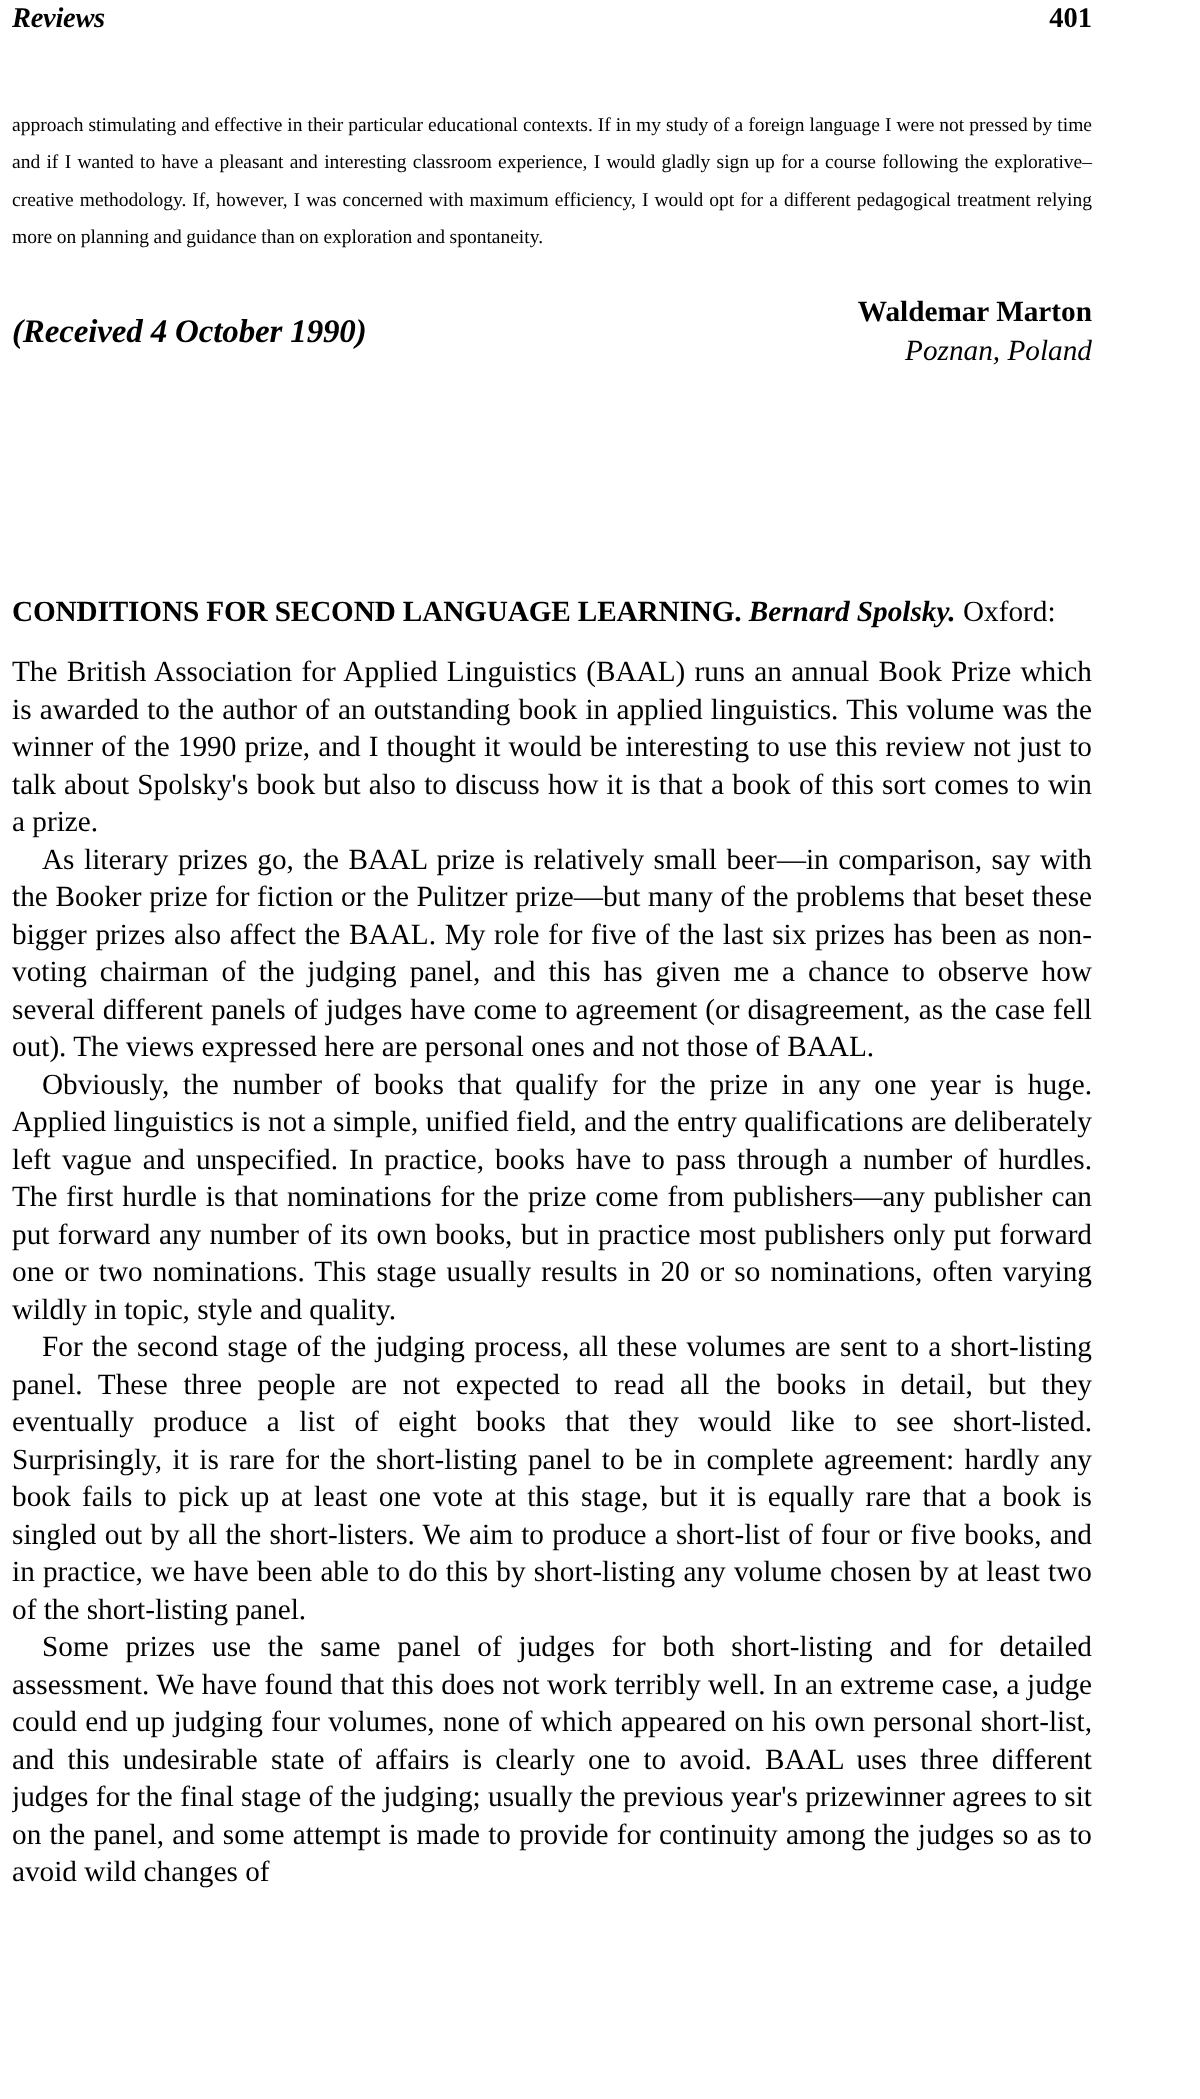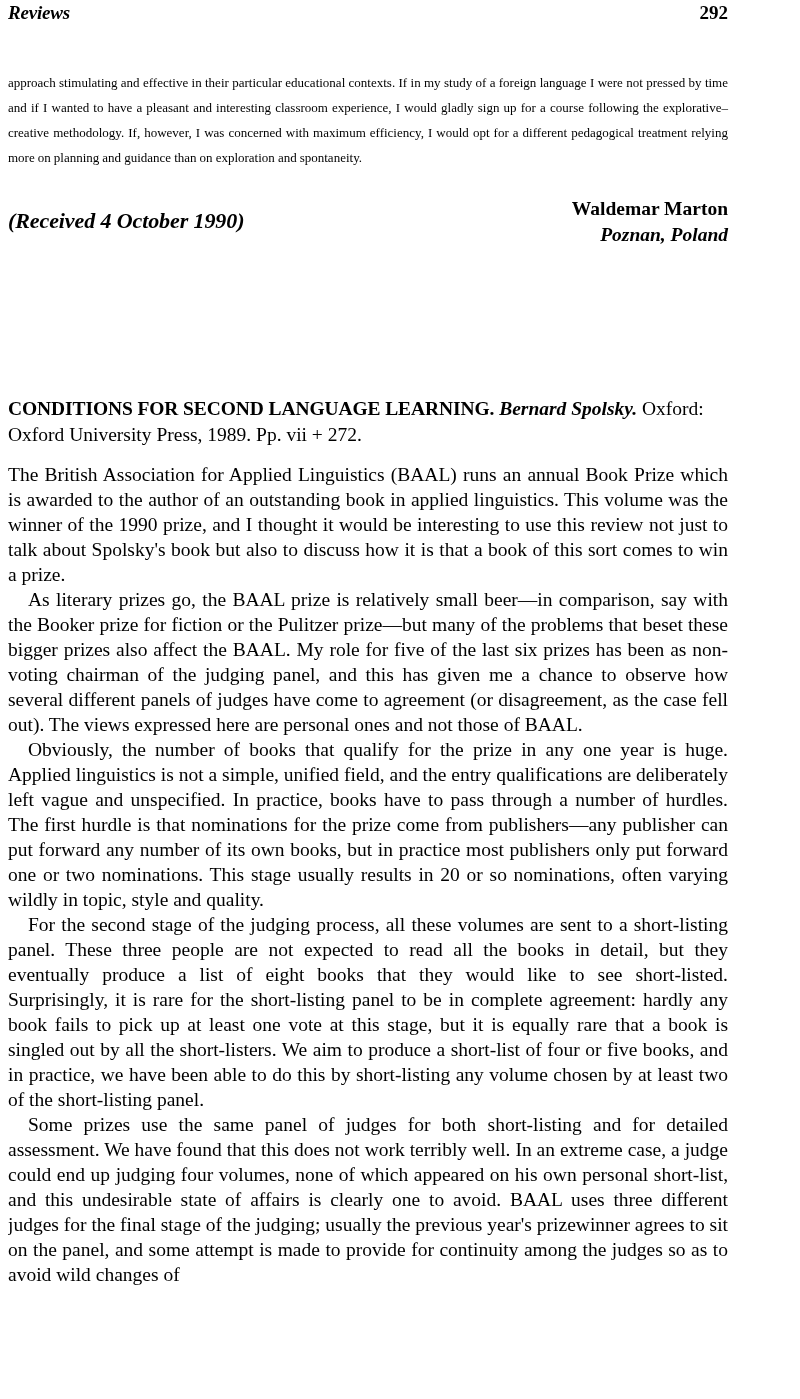--- a/index.html
+++ b/index.html
@@ -82,21 +82,21 @@
   }
   .sig-author {
     font-weight: bold;
   }
   .sig-affil {
     font-style: italic;
     font-weight: bold;
   }
   .sig-place {
     font-style: italic;
-    font-weight: bold;
+    font-weight: normal;
   }
 
   
   .book-heading {
     margin-top: 96px;
     font-size: 19.5px;
     line-height: 26px;
     text-align: left;
   }
   .book-title {
@@ -131,36 +131,35 @@
     overflow: hidden;
   }
 </style>
 </head>
 <body>
 
 <div class="page">
 
   <div class="running-head">
     <span class="running-head-left">Reviews</span>
-    <span class="running-head-right">292</span>
+    <span class="running-head-right">401</span>
   </div>
 
   <div class="body-text gap-before-first lastline-left">approach stimulating and effective in their particular educational contexts. If in my study of a foreign language I were not pressed by time and if I wanted to have a pleasant and interesting classroom experience, I would gladly sign up for a course following the explorative–creative methodology. If, however, I was concerned with maximum efficiency, I would opt for a different pedagogical treatment relying more on planning and guidance than on exploration and spontaneity.</div>
 
   <div class="signature-block">
     <div class="sig-received">(Received 4 October 1990)</div>
     <div class="sig-right">
       <div class="sig-author">Waldemar Marton</div>
       <div class="sig-place">Poznan, Poland</div>
     </div>
   </div>
 
   <div class="book-heading">
     <span class="book-title">CONDITIONS FOR SECOND LANGUAGE LEARNING.</span><span class="book-imprint"> </span><span class="book-author">Bernard Spolsky.</span><span class="book-imprint"> </span><span class="book-imprint">Oxford:</span>
-    <div class="book-imprint">Oxford University Press, 1989. Pp. vii + 272.</div>
   </div>
 
   <div class="review-body clip-bottom">
     <p class="para lastline-left">The British Association for Applied Linguistics (BAAL) runs an annual Book Prize which is awarded to the author of an outstanding book in applied linguistics. This volume was the winner of the 1990 prize, and I thought it would be interesting to use this review not just to talk about Spolsky's book but also to discuss how it is that a book of this sort comes to win a prize.</p>
     <p class="para indent lastline-left">As literary prizes go, the BAAL prize is relatively small beer—in comparison, say with the Booker prize for fiction or the Pulitzer prize—but many of the problems that beset these bigger prizes also affect the BAAL. My role for five of the last six prizes has been as non-voting chairman of the judging panel, and this has given me a chance to observe how several different panels of judges have come to agreement (or disagreement, as the case fell out). The views expressed here are personal ones and not those of BAAL.</p>
     <p class="para indent lastline-left">Obviously, the number of books that qualify for the prize in any one year is huge. Applied linguistics is not a simple, unified field, and the entry qualifications are deliberately left vague and unspecified. In practice, books have to pass through a number of hurdles. The first hurdle is that nominations for the prize come from publishers—any publisher can put forward any number of its own books, but in practice most publishers only put forward one or two nominations. This stage usually results in 20 or so nominations, often varying wildly in topic, style and quality.</p>
     <p class="para indent lastline-left">For the second stage of the judging process, all these volumes are sent to a short-listing panel. These three people are not expected to read all the books in detail, but they eventually produce a list of eight books that they would like to see short-listed. Surprisingly, it is rare for the short-listing panel to be in complete agreement: hardly any book fails to pick up at least one vote at this stage, but it is equally rare that a book is singled out by all the short-listers. We aim to produce a short-list of four or five books, and in practice, we have been able to do this by short-listing any volume chosen by at least two of the short-listing panel.</p>
     <p class="para indent">Some prizes use the same panel of judges for both short-listing and for detailed assessment. We have found that this does not work terribly well. In an extreme case, a judge could end up judging four volumes, none of which appeared on his own personal short-list, and this undesirable state of affairs is clearly one to avoid. BAAL uses three different judges for the final stage of the judging; usually the previous year's prizewinner agrees to sit on the panel, and some attempt is made to provide for continuity among the judges so as to avoid wild changes of</p>
   </div>
 

